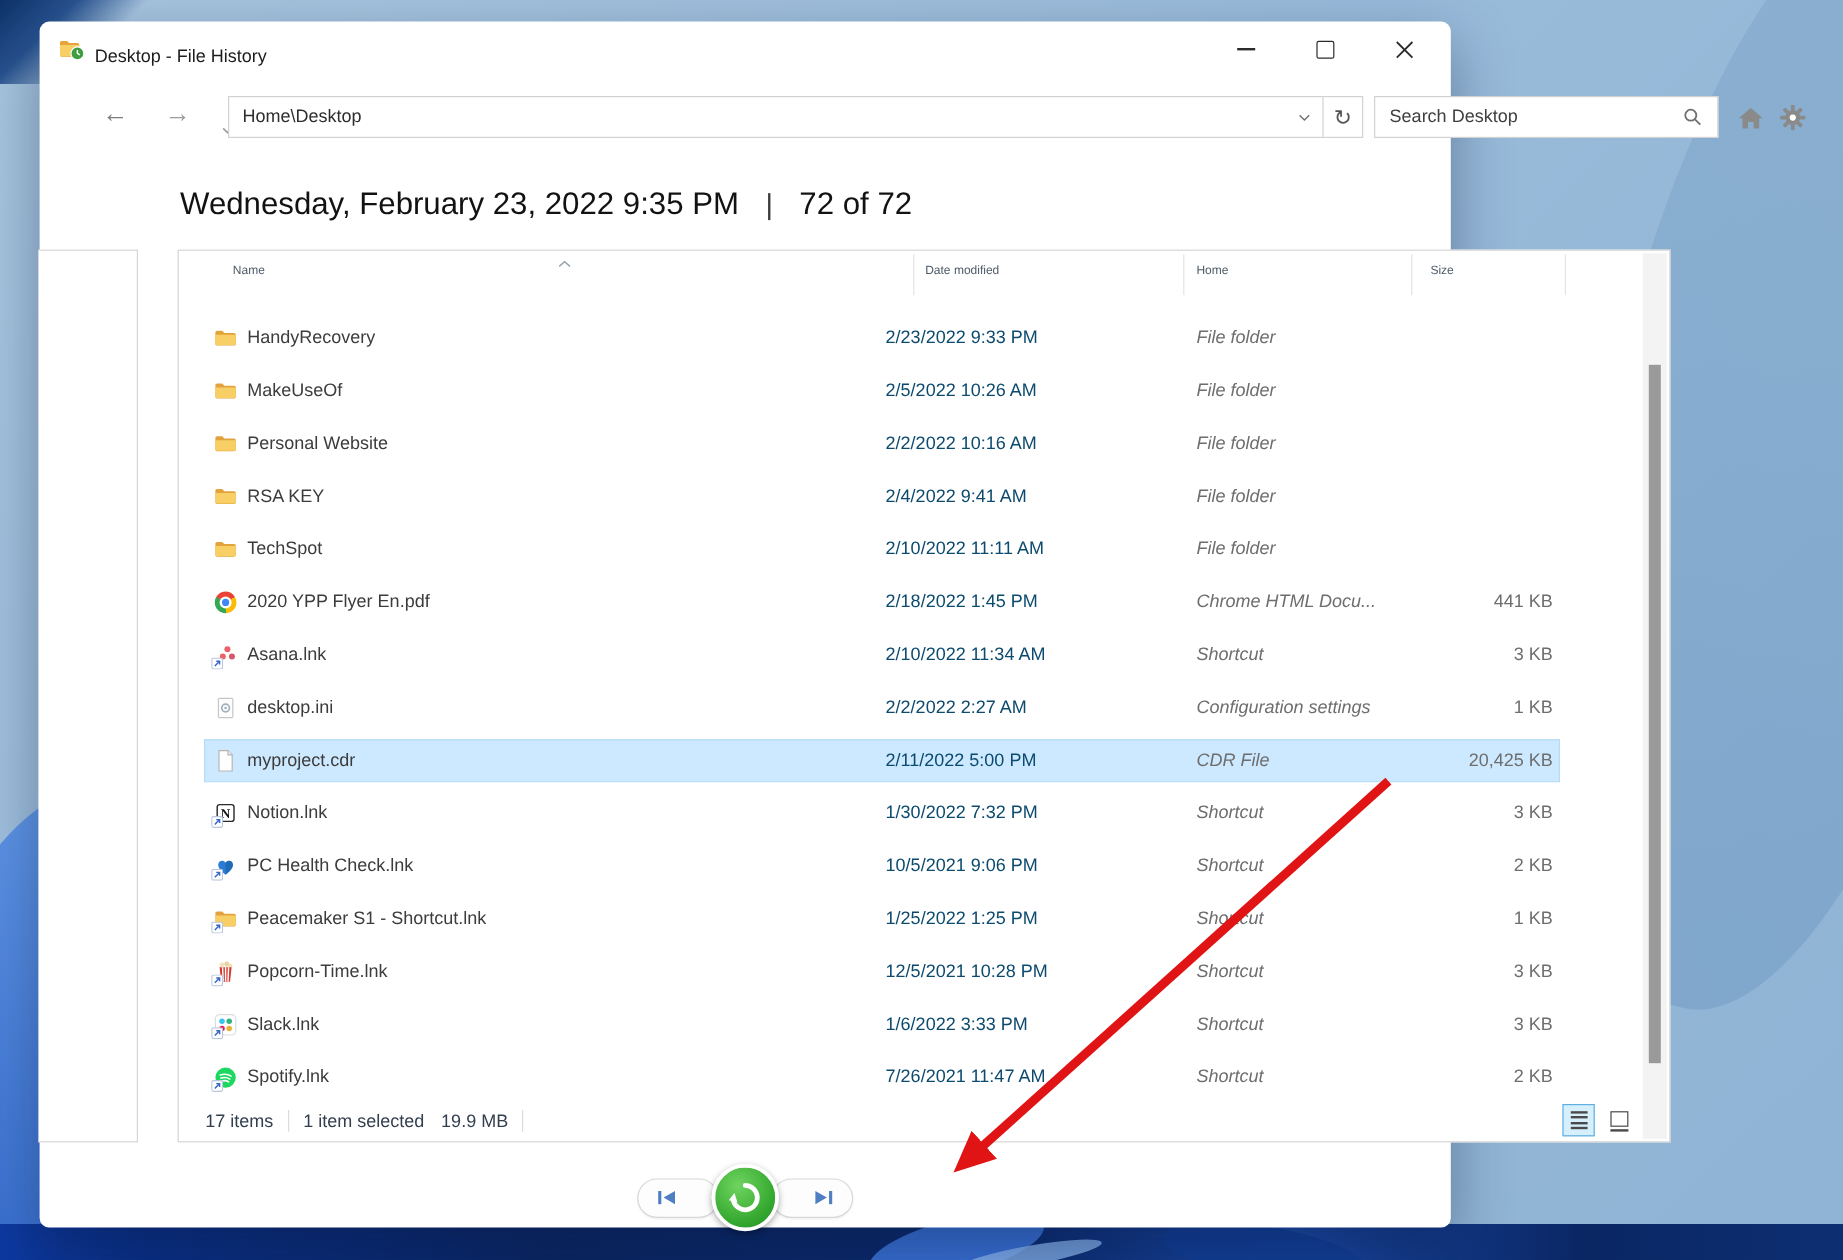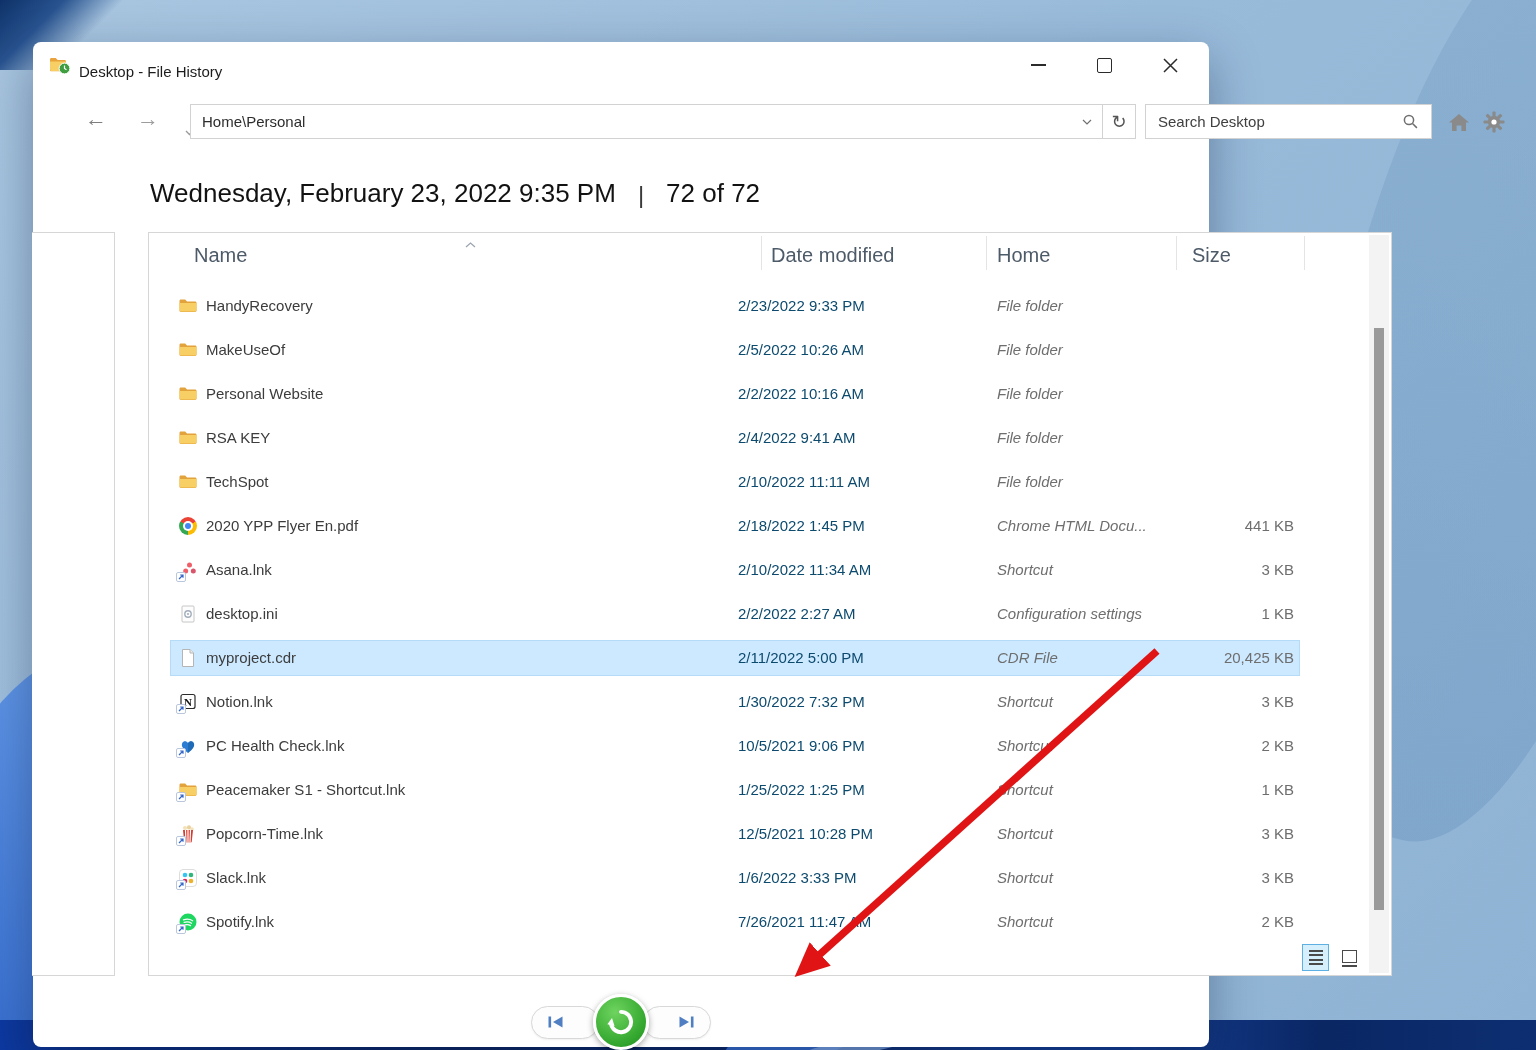--- a/index.html
+++ b/index.html
@@ -18,21 +18,21 @@
              background:linear-gradient(90deg,#0d39a0 0%,#0a2f86 8%,#0a2663 30%,#0b2a6e 55%,#1b49a6 70%,#0a2663 86%,#0d2f72 100%);}
   .wp-b1{left:47%;bottom:-12px;width:150px;height:46px;background:#3d78e0;border-radius:50%;
          transform:rotate(-14deg);opacity:.9;}
   .wp-b2{left:52%;bottom:-4px;width:120px;height:16px;background:#8db9f2;border-radius:50%;
          transform:rotate(-10deg);opacity:.8;}
   .wp-b3{left:63%;bottom:-16px;width:170px;height:44px;background:#123e96;border-radius:50%;
          transform:rotate(9deg);opacity:.9;}
 
   
   .window{position:absolute;left:33px;top:18px;width:1176px;height:1005px;background:#fff;
-          border-radius:8px;box-shadow:0 18px 50px rgba(8,24,60,.38);z-index:10;margin-top:24px;}
+          border-radius:8px;box-shadow:0 18px 50px rgba(8,24,60,.38);z-index:10;}
   
   .title-icon{position:absolute;left:16px;top:13px;width:22px;height:20px;}
   .title-text{position:absolute;left:46px;top:21px;font-size:15px;color:#1c1c1c;}
   .win-controls{position:absolute;top:0;right:6px;height:46px;display:flex;}
   .win-btn{width:66px;height:46px;display:flex;align-items:center;justify-content:center;cursor:default;}
   .glyph-min{width:15px;height:2px;background:#2b2b2b;}
   .glyph-max{width:13px;height:13px;border:1.6px solid #2b2b2b;border-radius:2px;}
 
   
   .tb-icon{position:absolute;color:#8a8a8a;font-size:22px;line-height:1;}
@@ -56,21 +56,21 @@
   
   .heading{position:absolute;left:117px;top:136px;font-size:26px;color:#121212;display:flex;align-items:flex-end;}
   .heading .divider{margin:0 22px;color:#3a3a3a;font-size:24px;}
 
   
   .left-panel{position:absolute;left:-1px;top:190px;width:83px;height:744px;background:#fff;
               border:1px solid #d6d6d6;border-left:none;box-sizing:border-box;}
   .main-panel{position:absolute;left:115px;top:190px;width:1244px;height:744px;background:#fff;
               border:1px solid #d6d6d6;box-sizing:border-box;}
   .sort-chevron{position:absolute;left:316px;top:1px;}
-  .col-h{position:absolute;top:11px;font-size:20px;color:#4d5a68;}
+  .col-h{position:absolute;top:11px;font-size:10px;color:#4d5a68;}
   .h-name{left:45px;} .h-date{left:622px;} .h-type{left:848px;} .h-size{left:1043px;}
   .h-sep{position:absolute;top:3px;width:1px;height:34px;background:#e4e4e4;}
   .rows{position:absolute;left:21px;top:55px;width:1130px;}
   .frow{position:relative;height:36px;margin-bottom:8px;font-size:15px;}
   .frow.selected{background:#cde9ff;box-shadow:0 0 0 1px #b4dcf8 inset;}
   .cell-icon{position:absolute;left:8px;top:8px;width:20px;height:20px;}
   .cell-icon svg{display:block;width:100%;height:100%;}
   .cell-name{position:absolute;left:36px;top:9px;color:#3c3c3c;}
   .cell-date{position:absolute;left:568px;top:9px;color:#0c4a6e;}
   .cell-type{position:absolute;left:827px;top:9px;color:#6e6e6e;font-style:italic;}
@@ -150,21 +150,21 @@
     <span class="tb-icon nav-back">←</span>
     <span class="tb-icon nav-fwd">→</span>
     <span class="tb-icon nav-chevron">
       <svg width="9" height="6" viewBox="0 0 9 6">
           <path d="M1 1l3.5 3.5L8 1" stroke="#9a9a9a" stroke-width="1.3" fill="none"></path>
         </svg>
     </span>
     <span class="tb-icon nav-up">↑</span>
 
     <div class="address-wrap">
-      <span class="address-text">Home\Personal</span>
+      <span class="address-text">Home\Desktop</span>
       <span class="address-chevron">
         <svg width="10" height="6" viewBox="0 0 10 6">
             <path d="M1 1l4 4 4-4" stroke="#707070" stroke-width="1.2" fill="none"></path>
           </svg>
       </span>
       <span class="refresh-btn">↻</span>
     </div>
 
     <div class="search-box">
       <span class="search-ph">Search Desktop</span>
@@ -448,20 +448,27 @@
     <span class="cell-date">7/26/2021 11:47 AM</span>
     <span class="cell-type">Shortcut</span>
     <span class="cell-size">2 KB</span>
   </div>
         </div>
 
       <div class="scroll-track">
         <div class="scroll-thumb"></div>
       </div>
 
+      <div class="statusbar">
+        <span class="st-items">17 items</span>
+        <span class="s-sep"></span>
+        <span>1 item selected</span>
+        <span class="st-size">19.9 MB</span>
+        <span class="s-sep"></span>
+      </div>
 
       <div class="view-toggle vt-list">
         <div class="vt-lines">
             <span></span>
             <span></span>
             <span></span>
             <span></span>
           </div>
       </div>
       <div class="view-toggle vt-content">

